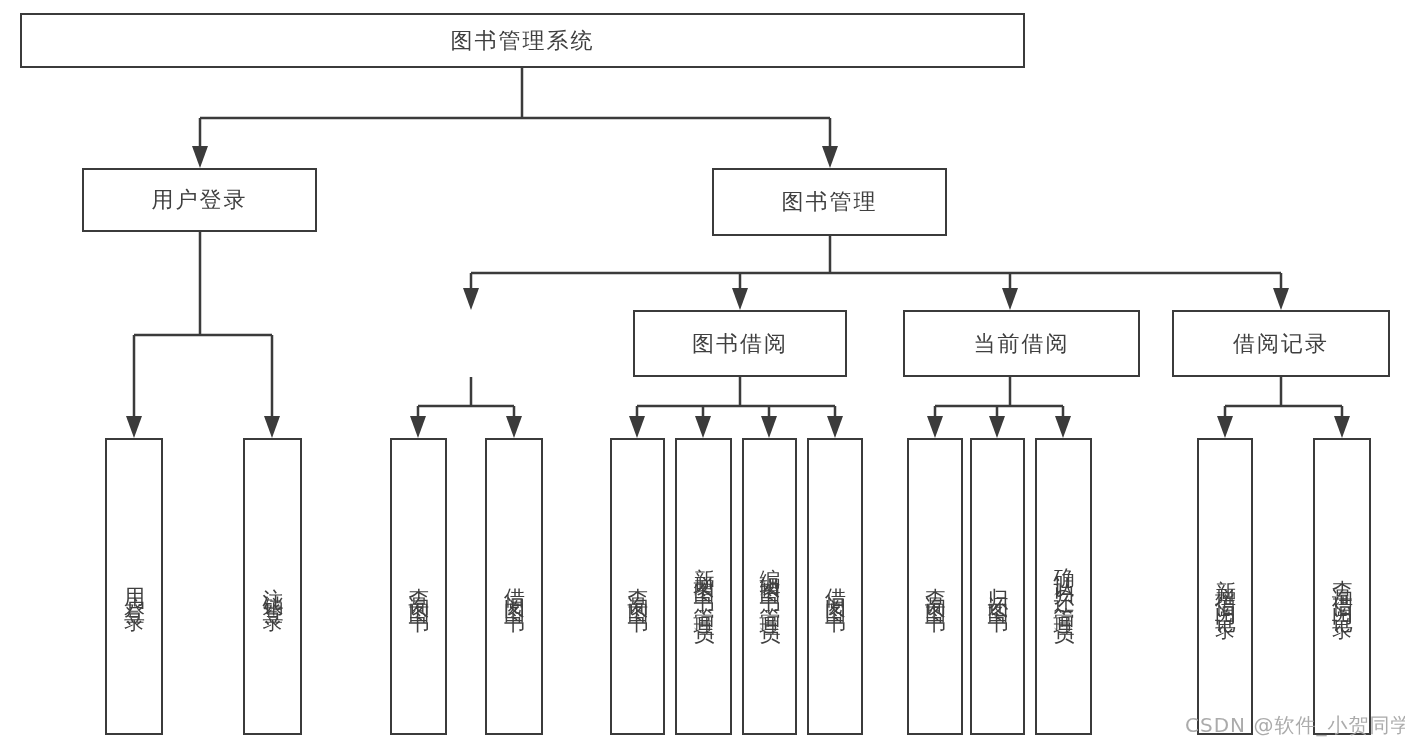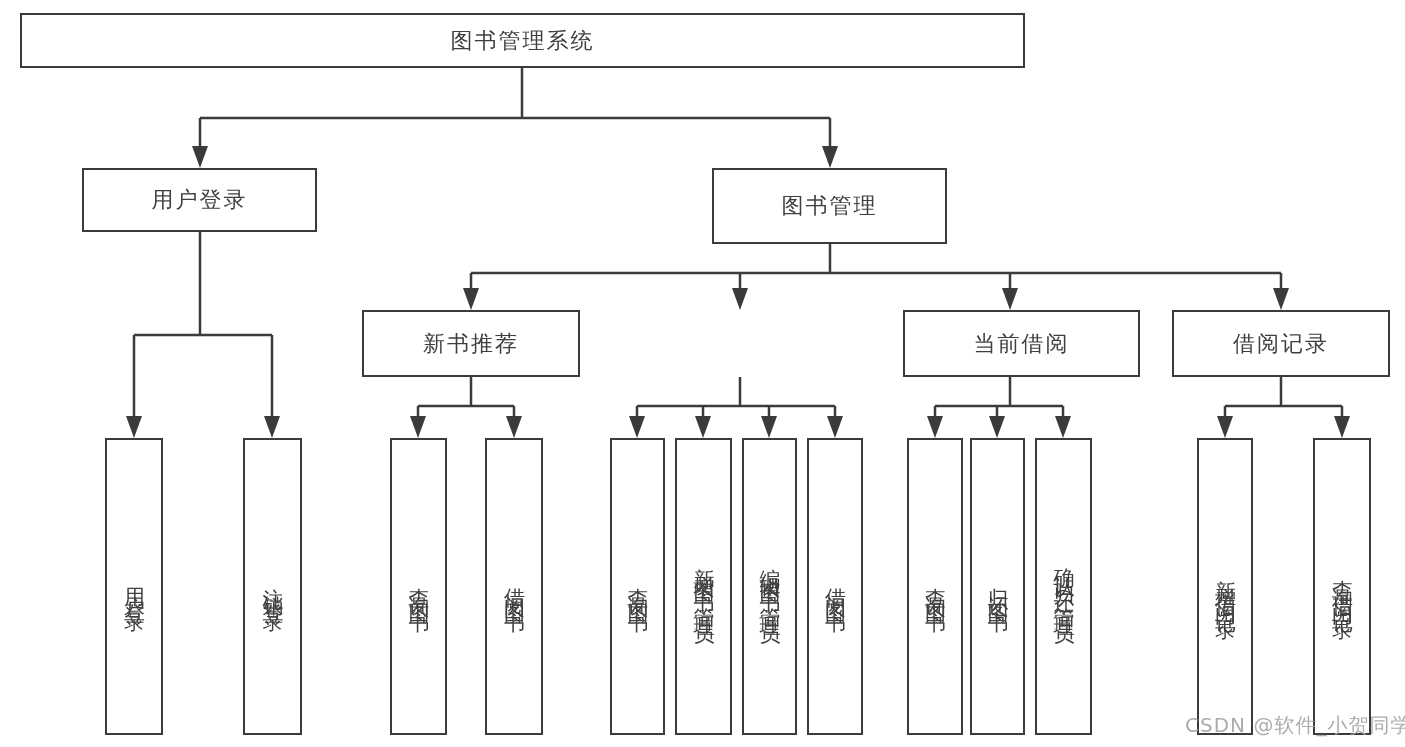--- a/index.html
+++ b/index.html
@@ -101,26 +101,26 @@
     </g>
   </svg>
 
   <div class="box" style="left:20px;top:13px;width:1005px;height:55px">
     <span class="hlabel">图书管理系统</span>
   </div>
 
   <div class="box" style="left:82px;top:168px;width:235px;height:64px">
     <span class="hlabel">用户登录</span>
   </div>
-  <div class="box" style="left:712px;top:168px;width:235px;height:76px">
+  <div class="box" style="left:712px;top:168px;width:235px;height:68px">
     <span class="hlabel">图书管理</span>
   </div>
 
-  <div class="box" style="left:362px;top:310px;width:218px;height:67px">
-    <span class="hlabel">新书推荐</span>
+  <div class="box" style="left:633px;top:310px;width:214px;height:67px">
+    <span class="hlabel">图书借阅</span>
   </div>
   <div class="box" style="left:903px;top:310px;width:237px;height:67px">
     <span class="hlabel">当前借阅</span>
   </div>
   <div class="box" style="left:1172px;top:310px;width:218px;height:67px">
     <span class="hlabel">借阅记录</span>
   </div>
 
   <div class="box" style="left:105px;top:438px;width:58px;height:297px">
     <span class="vlabel">用户登录</span>

